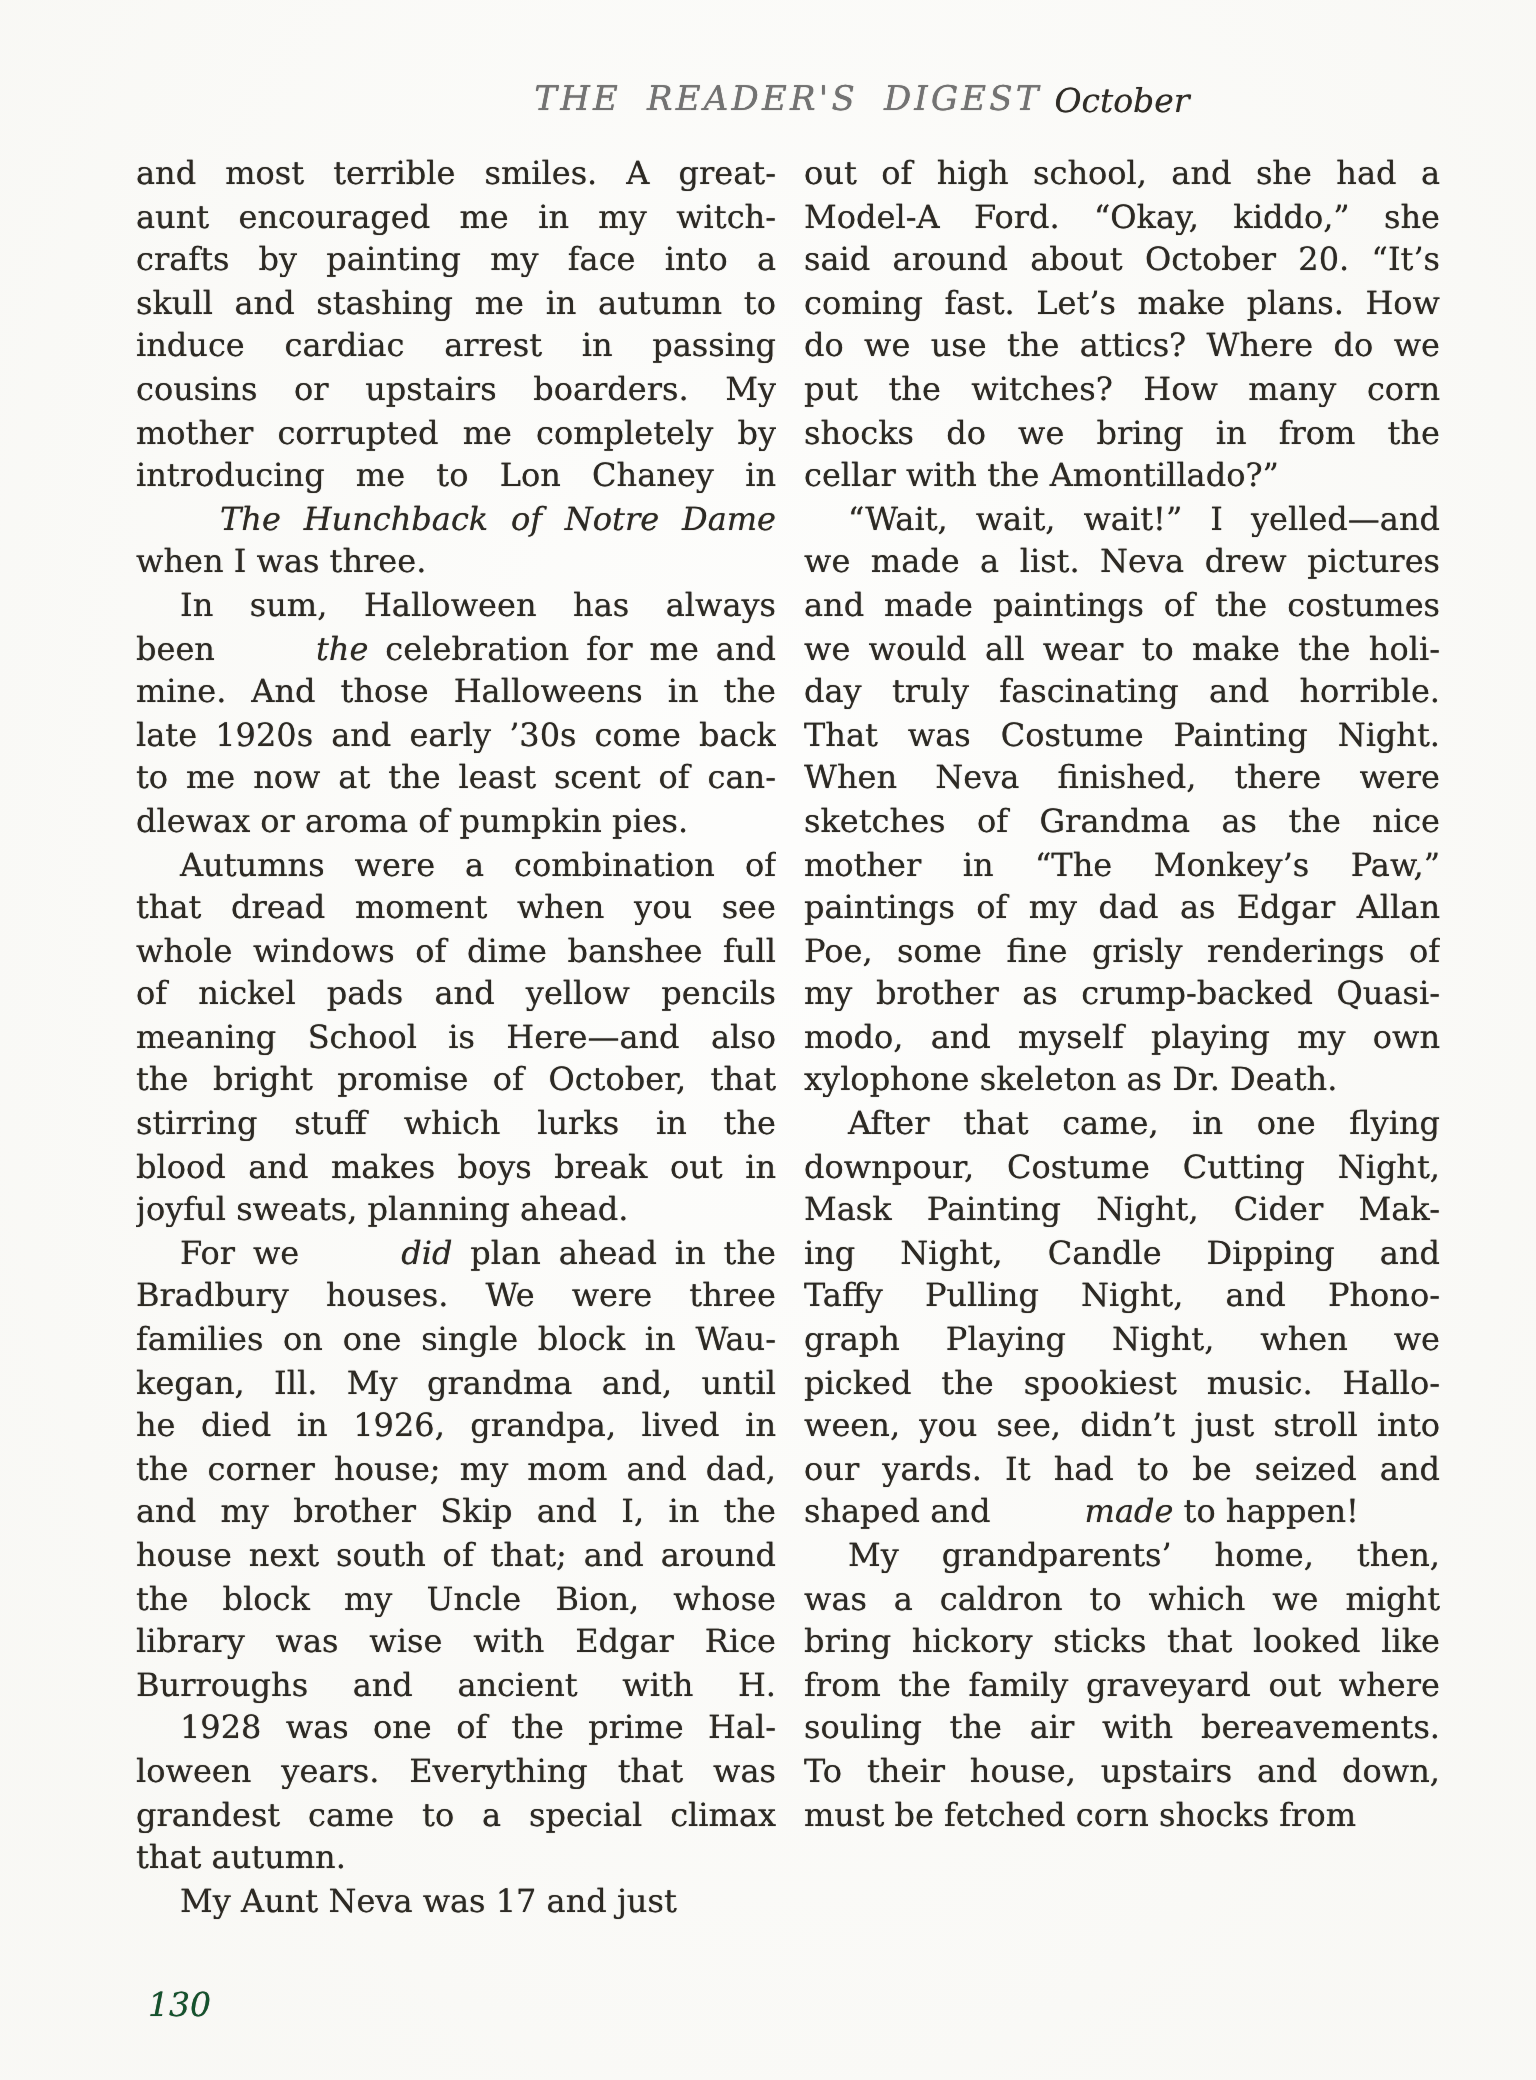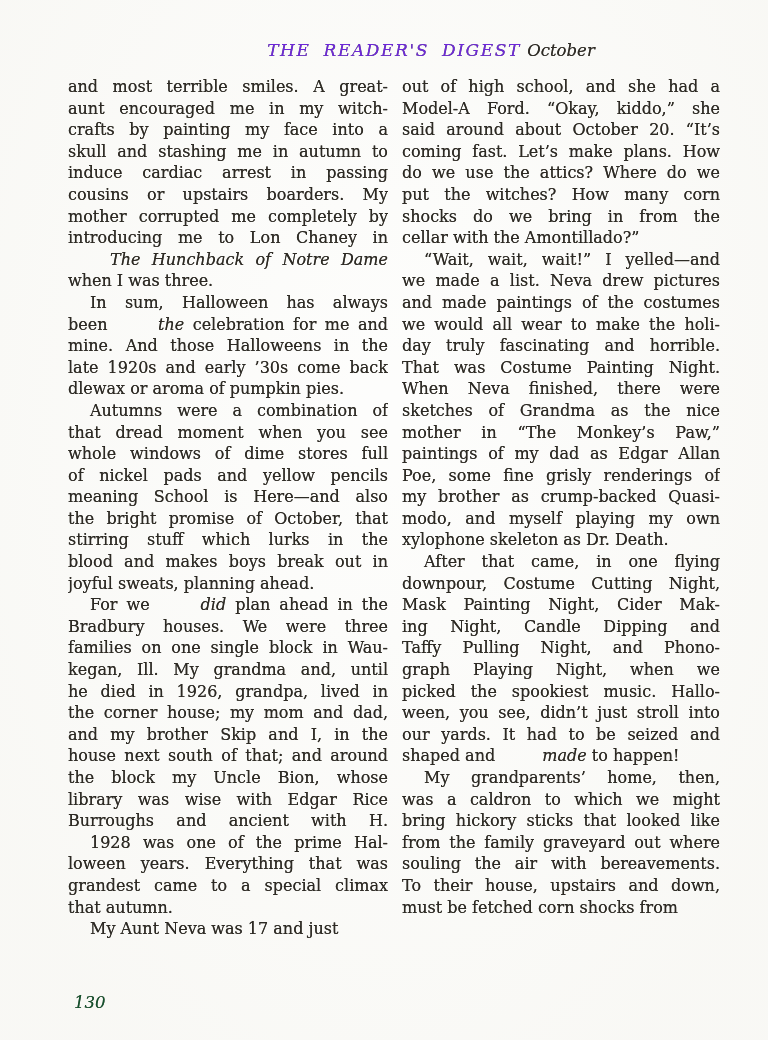--- a/index.html
+++ b/index.html
@@ -24,21 +24,21 @@
   .header-title {
     position: absolute;
     top: 40px;
     left: 68px;
     width: 652px;
     text-align: center;
     font-style: italic;
     font-size: 17px;
     letter-spacing: 1.6px;
     word-spacing: 6px;
-    color: #6d28d9;
+    color: #737373;
     text-shadow: 0 0 0.4px rgba(45,42,36,0.75);
   }
   .header-month {
     position: absolute;
     top: 41px;
     left: 402px;
     width: 318px;
     text-align: center;
     font-style: italic;
     font-size: 16.5px;
@@ -102,26 +102,27 @@
           <div class="line">mother corrupted me completely by</div>
           <div class="line">introducing me to Lon Chaney in</div>
           <div class="line"><i>The Hunchback of Notre Dame</i></div>
           <div class="line last">when I was three.</div>
         </div>
         <div class="para">
           <div class="line indent">In sum, Halloween has always</div>
           <div class="line">been <i>the</i> celebration for me and</div>
           <div class="line">mine. And those Halloweens in the</div>
           <div class="line">late 1920s and early ’30s come back</div>
+          <div class="line">to me now at the least scent of can-</div>
           <div class="line last">dlewax or aroma of pumpkin pies.</div>
         </div>
         <div class="para">
           <div class="line indent">Autumns were a combination of</div>
           <div class="line">that dread moment when you see</div>
-          <div class="line">whole windows of dime stores full</div>
+          <div class="line">whole windows of dime banshee full</div>
           <div class="line">of nickel pads and yellow pencils</div>
           <div class="line">meaning School is Here—and also</div>
           <div class="line">the bright promise of October, that</div>
           <div class="line">stirring stuff which lurks in the</div>
           <div class="line">blood and makes boys break out in</div>
           <div class="line last">joyful sweats, planning ahead.</div>
         </div>
         <div class="para">
           <div class="line indent">For we <i>did</i> plan ahead in the</div>
           <div class="line">Bradbury houses. We were three</div>

